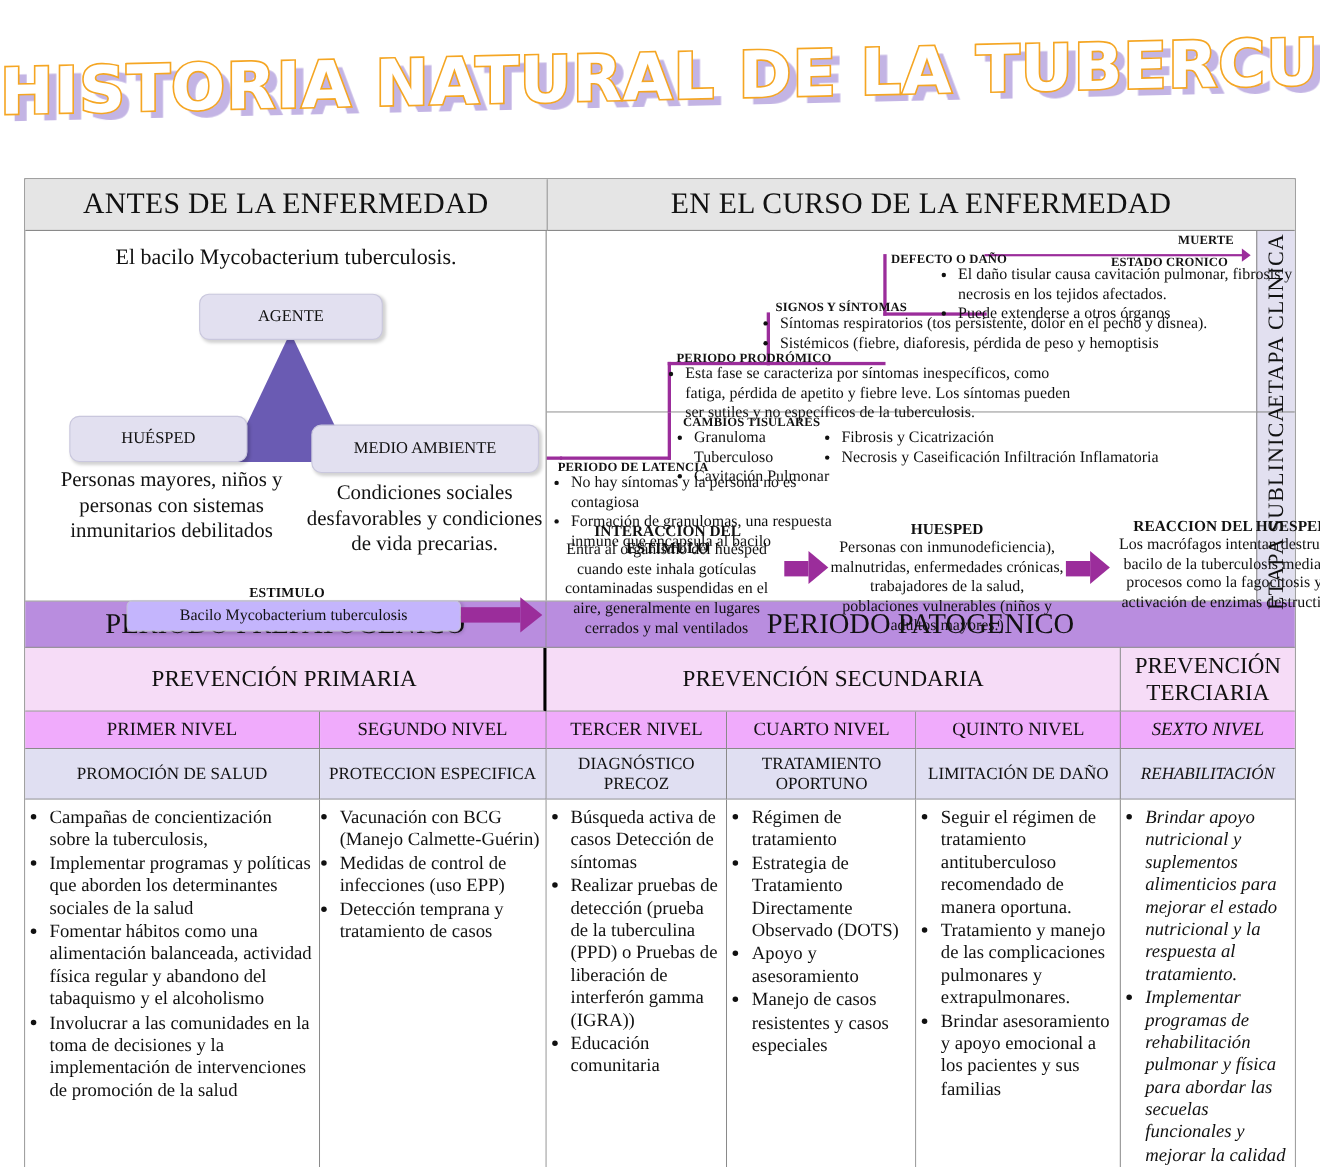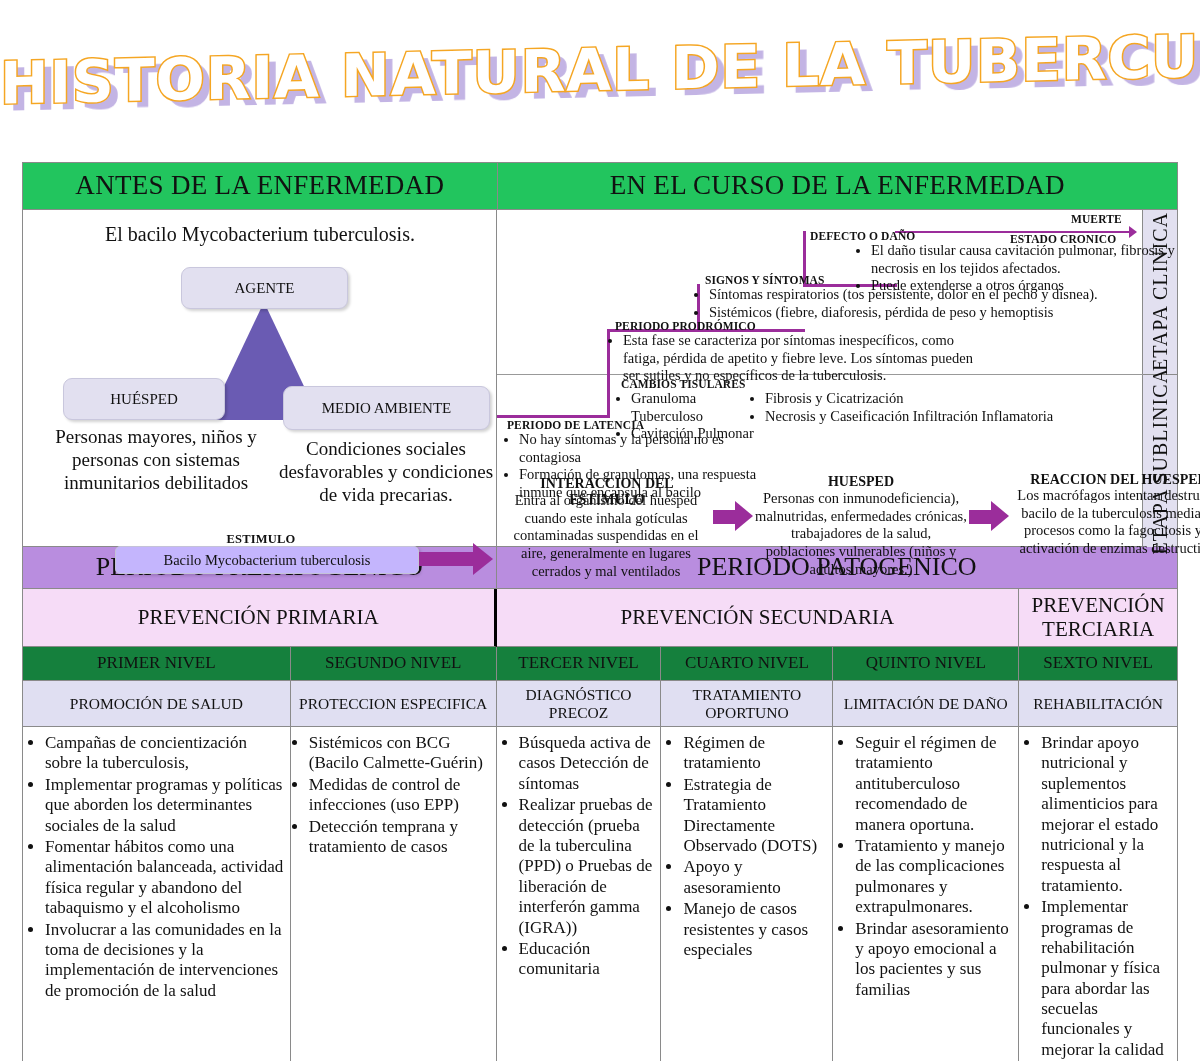--- a/index.html
+++ b/index.html
@@ -15,21 +15,21 @@
   }
   .title-shadow{color:#c3b4e4;left:8px;top:7px;filter:blur(0.4px);}
   .title-front{color:#ffffff;-webkit-text-stroke:3px #F5A623;text-stroke:3px #F5A623;
     paint-order:stroke fill;}
 
   
   .frame{position:absolute;left:22px;top:162px;width:1156px;border:1px solid #8a8a8a;box-sizing:border-box;}
   .row{display:flex;}
 
   
-  .band-purple{background:#22c55e;border-bottom:1px solid #8a8a8a;
+  .band-purple{background:#e5e5e5;border-bottom:1px solid #8a8a8a;
     font-size:27px;text-align:center;padding:7px 0 8px 0;letter-spacing:.3px;}
   .hdr-left{width:474px;border-right:1px solid #8a8a8a;}
   .hdr-right{width:680px;}
 
   
   .body-row{display:flex;}
   .left-panel{width:474px;border-right:1px solid #8a8a8a;position:relative;height:336px;box-sizing:border-box;}
   .right-panel{width:680px;position:relative;height:336px;box-sizing:border-box;}
 
   
@@ -79,21 +79,21 @@
 
   .r-prev{display:flex;}
   .r-prev>div{background:#f6dcf7;font-size:21px;text-align:center;box-sizing:border-box;
     border-bottom:1px solid #8a8a8a;display:flex;align-items:center;justify-content:center;
     min-height:58px;line-height:1.12;}
   .pv1{width:474px;border-right:3px solid #000000;}
   .pv2{width:523px;border-right:1px solid #8a8a8a;}
   .pv3{width:158px;}
 
   .r-nivel{display:flex;}
-  .r-nivel>div{background:#15803d;font-size:17px;text-align:center;box-sizing:border-box;
+  .r-nivel>div{background:#f0abfc;font-size:17px;text-align:center;box-sizing:border-box;
     border-bottom:1px solid #8a8a8a;border-right:1px solid #8a8a8a;padding:6px 2px 7px 2px;}
   .r-nivel>div:last-child{border-right:none;}
 
   .r-accion{display:flex;}
   .r-accion>div{background:#e0dff2;font-size:15.5px;text-align:center;box-sizing:border-box;
     border-bottom:1px solid #8a8a8a;border-right:1px solid #8a8a8a;
     display:flex;align-items:center;justify-content:center;min-height:46px;line-height:1.16;padding:2px;}
   .r-accion>div:last-child{border-right:none;}
 
   .r-content{display:flex;}
@@ -101,21 +101,21 @@
     font-size:17px;line-height:1.2;padding:6px 5px 10px 2px;}
   .r-content>div:last-child{border-right:none;}
   .r-content ul{margin:0;padding-left:20px;}
   .r-content li{margin-bottom:1px;}
   .c1{width:268px;}
   .c2{width:206px;text-align:center;}
   .c2 ul{padding-left:16px;text-align:left;display:inline-block;}
   .c3{width:165px;}
   .c4{width:172px;}
   .c5{width:186px;}
-  .c6{width:158px;}
+  .c6{width:158px;font-style:italic;}
 </style>
 </head>
 <body>
 
 <div id="page">
 
   <div class="title-wrap">
     <div class="title-txt title-shadow">HISTORIA NATURAL DE LA TUBERCULOSIS</div>
     <div class="title-txt title-front">HISTORIA NATURAL DE LA TUBERCULOSIS</div>
   </div>
@@ -265,21 +265,21 @@
       <div class="c1">
         <ul>
           <li>Campañas de concientización sobre la tuberculosis,</li>
           <li>Implementar programas y políticas que aborden los determinantes sociales de la salud</li>
           <li>Fomentar hábitos como una alimentación balanceada, actividad física regular y abandono del tabaquismo y el alcoholismo</li>
           <li>Involucrar a las comunidades en la toma de decisiones y la implementación de intervenciones de promoción de la salud</li>
         </ul>
       </div>
       <div class="c2">
         <ul>
-          <li>Sistémicos con BCG (Bacilo Calmette-Guérin)</li>
+          <li>Vacunación con BCG (Manejo Calmette-Guérin)</li>
           <li>Medidas de control de infecciones (uso EPP)</li>
           <li>Detección temprana y tratamiento de casos</li>
         </ul>
       </div>
       <div class="c3">
         <ul>
           <li>Búsqueda activa de casos Detección de síntomas</li>
           <li>Realizar pruebas de detección (prueba de la tuberculina (PPD) o Pruebas de liberación de interferón gamma (IGRA))</li>
           <li>Educación comunitaria</li>
         </ul>

